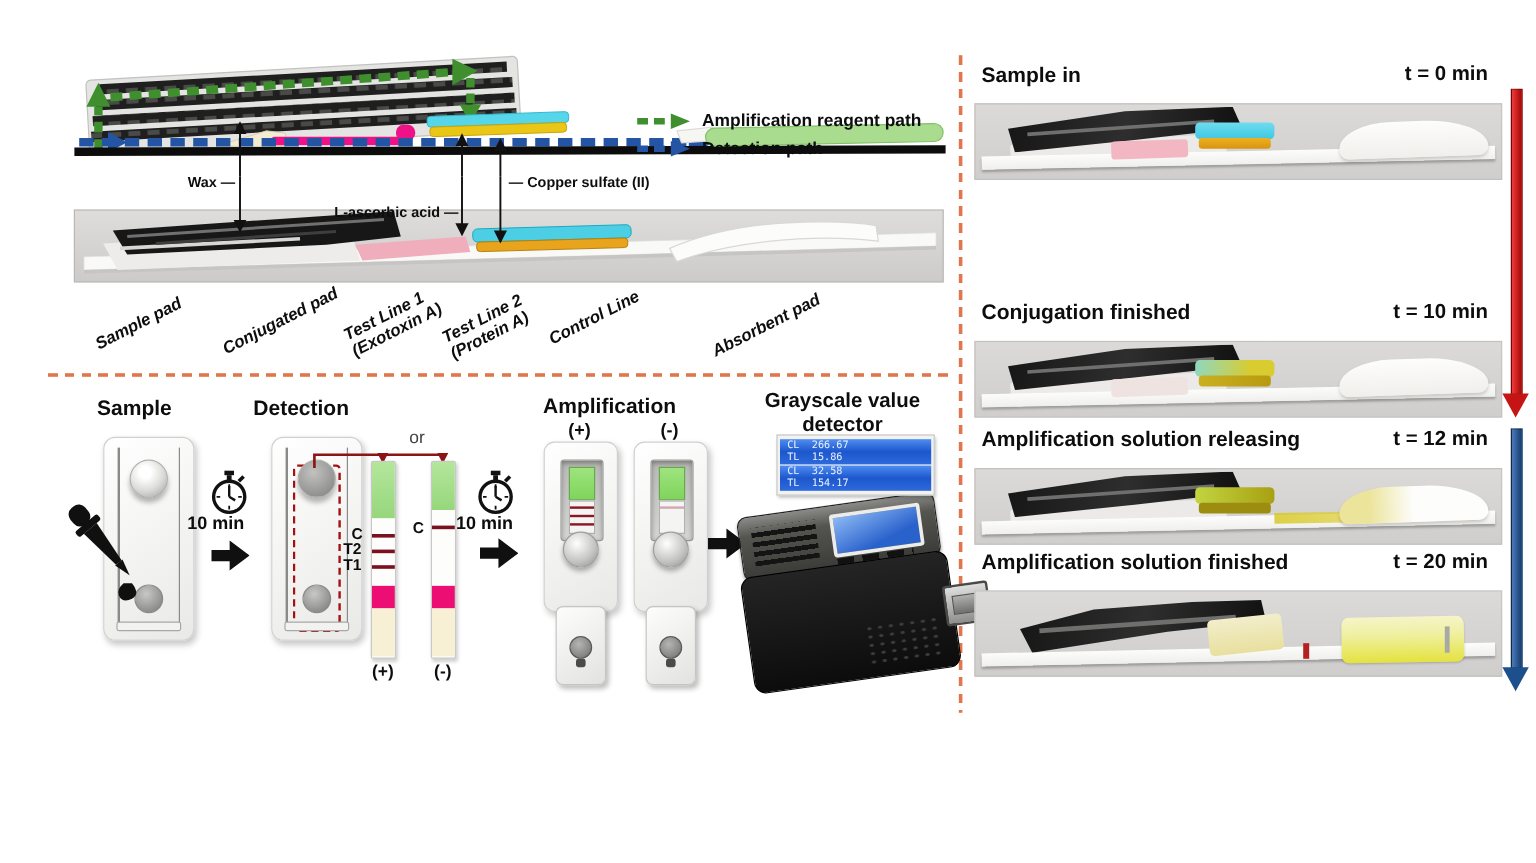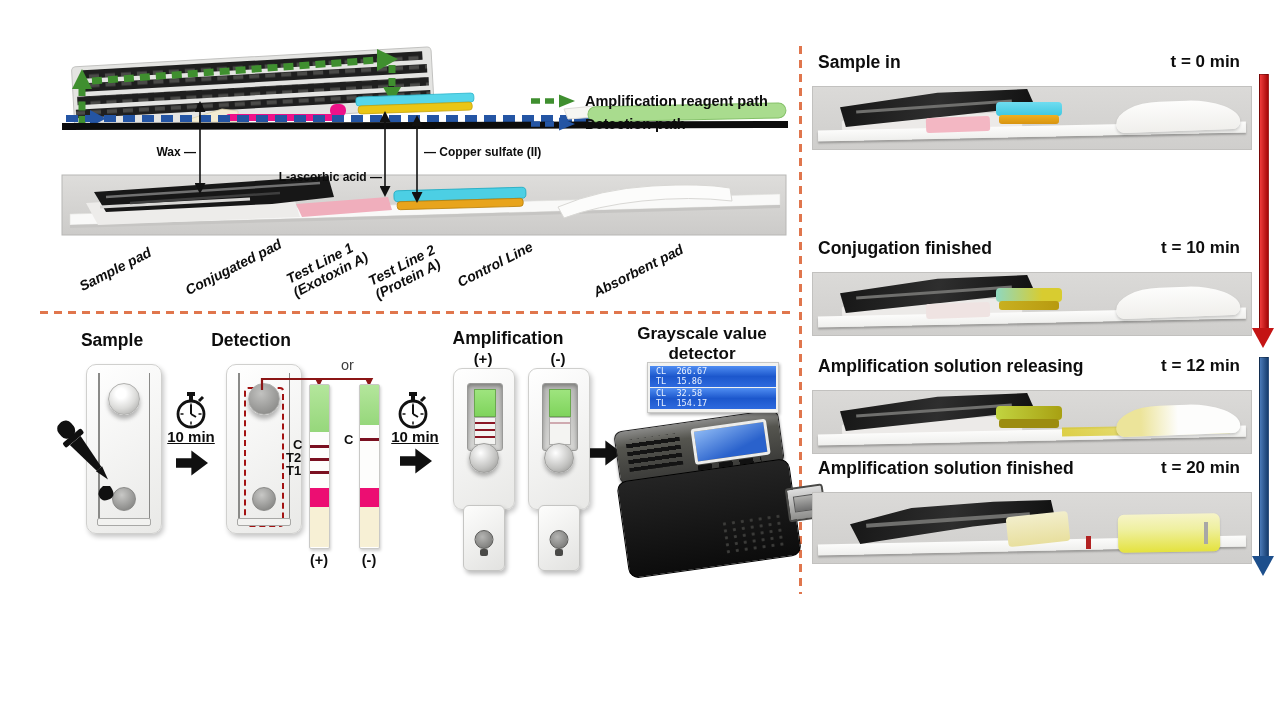--- a/index.html
+++ b/index.html
@@ -38,21 +38,21 @@
      box-shadow:0 4px 4px rgba(0,0,0,.28);}
   .cas-port.bottom{top:122px;width:22px;height:22px;border:1px solid #8a8a88;
      background:radial-gradient(circle at 40% 32%,#c8c8c6,#787876);}
   .cas-foot{position:absolute;left:50%;transform:translateX(-50%);bottom:7px;width:52px;height:6px;
      background:#f2f2f0;border:1px solid #a8a8a6;border-radius:2px;}
   .detection .cas-port.top{background:radial-gradient(circle at 40% 32%,#c2c2c0,#7e7e7c);}
   .dashed-roi{position:absolute;left:17px;top:22px;width:36px;height:136px;
      border:2.5px dashed #a31212;border-radius:4px;}
   
   .dropper,.stopwatch,.bracket{position:absolute;}
-  .timer-text{position:absolute;font-weight:bold;font-size:15px;text-align:center;white-space:nowrap;text-decoration:underline;}
+  .timer-text{position:absolute;font-weight:bold;font-size:15px;text-align:left;white-space:nowrap;}
   .step-arrow{position:absolute;width:32px;height:26px;background:#101010;
      clip-path:polygon(0 32%,48% 32%,48% 2%,100% 50%,48% 98%,48% 68%,0 68%);}
   .or-label{position:absolute;font-weight:normal;font-size:14.5px;color:#3f3f3f;}
   
   .strip{position:absolute;width:19px;height:163px;border:1px solid #c9c9c7;border-radius:2px;
      background:#fff;box-shadow:1px 2px 3px rgba(0,0,0,.18);}
   .sg{height:47px;background:linear-gradient(180deg,#b4e69c,#96d77b);}
   .strip.neg .sg{height:40px;}
   .sw{position:relative;height:56px;background:#fdfdfc;}
   .strip.neg .sw{height:63px;}
@@ -445,21 +445,21 @@
       <div class="ph-strip"></div>
       <div class="ph-wedge"></div>
       <div class="ph-pink"></div>
       <div class="ph-cyan"></div>
       <div class="ph-amber"></div>
       <div class="ph-wpad"></div>
     </div>
   </div>
 
 
-  <div class="stage" style="top:238px">
+  <div class="stage" style="top:250px">
     <div class="stage-label">Conjugation finished</div>
     <div class="stage-time">t = 10 min</div>
     <div class="photo row3">
       <div class="ph-underfold"></div>
       <div class="ph-strip"></div>
       <div class="ph-wedge"></div>
       <div class="ph-pink"></div>
       <div class="ph-cyan"></div>
       <div class="ph-amber"></div>
       <div class="ph-wpad"></div>

